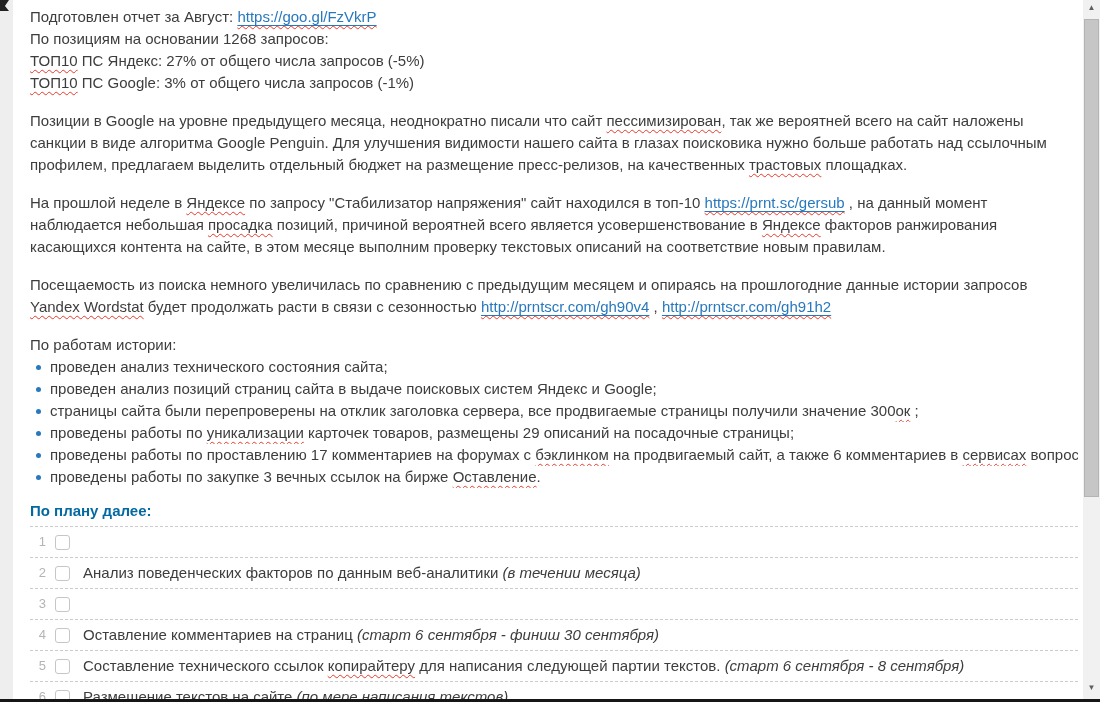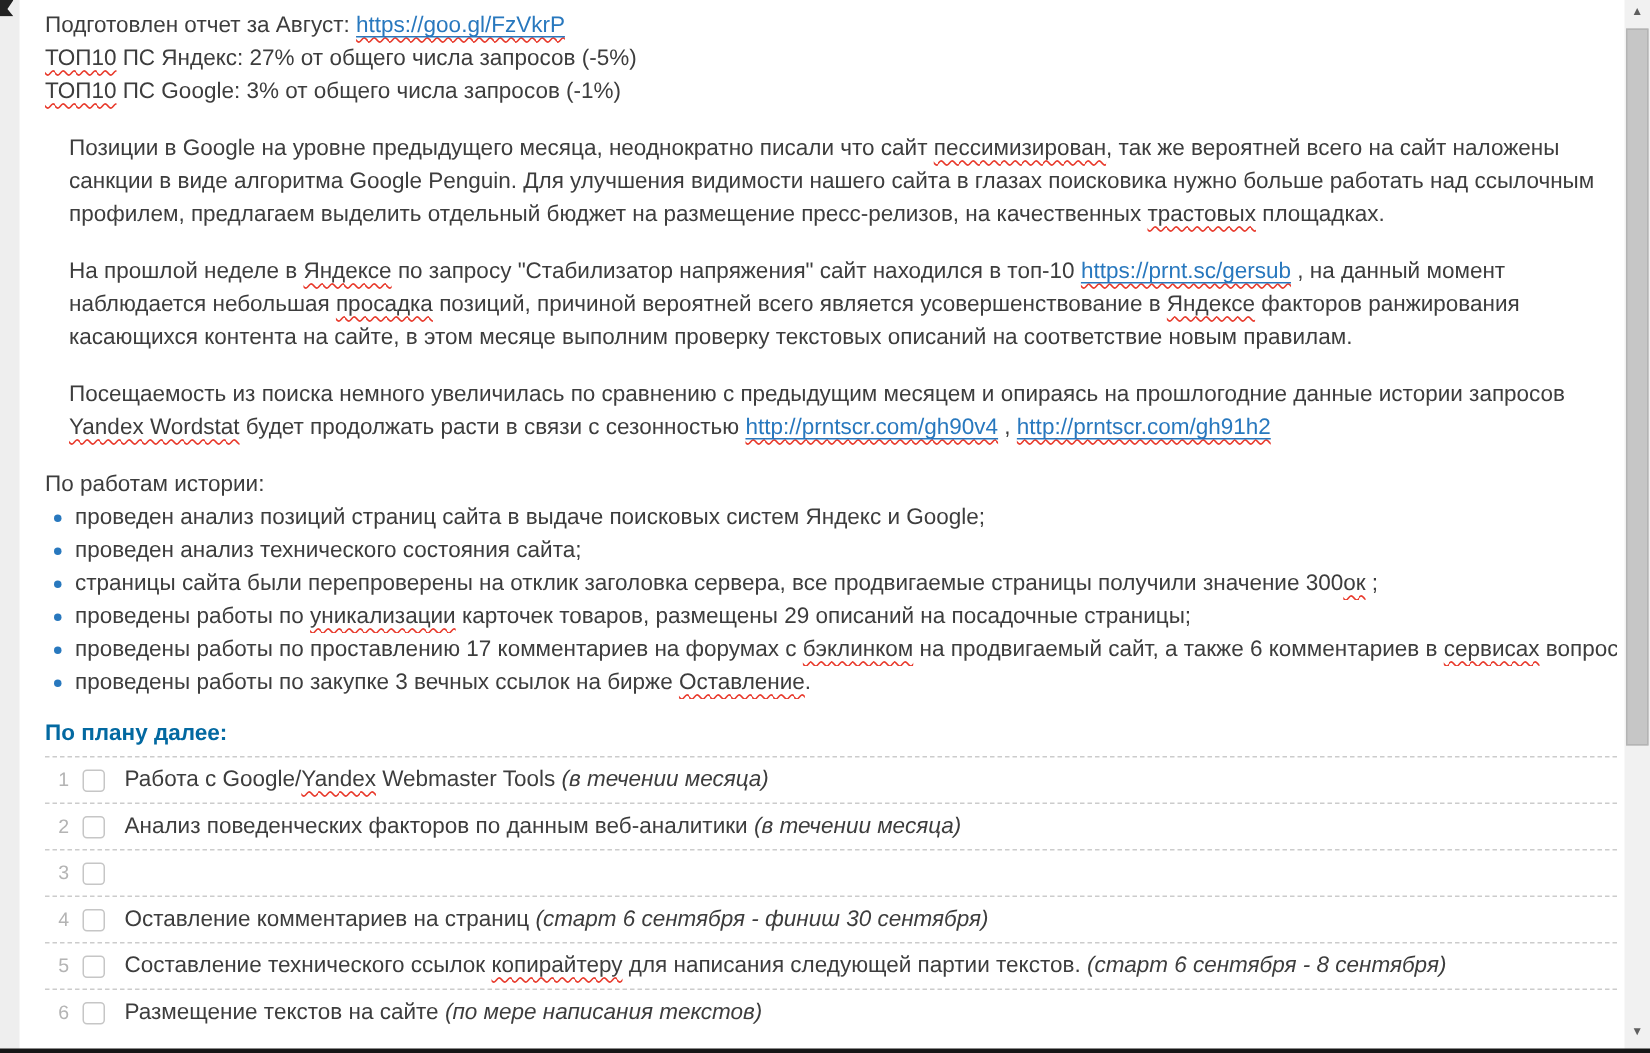--- a/index.html
+++ b/index.html
@@ -23,21 +23,21 @@
   .scrollbar{position:absolute;right:0;top:0;width:17px;height:702px;background:#f1f1f1;z-index:5;}
   .sb-btn{position:absolute;left:0;width:17px;height:16px;display:flex;align-items:center;
           justify-content:center;color:#5f5f5f;font-size:8px;line-height:8px;}
   .sb-btn.up{top:0;}
   .sb-btn.down{top:680px;}
   .sb-thumb{position:absolute;left:1px;top:19px;width:15px;height:478px;background:#c6c6c6;border:1px solid #b4b4b4;}
 
   
   .content{position:absolute;left:30px;top:0;width:1048px;font-size:15px;line-height:22px;}
   .intro{margin-top:6px;}
-  .para{margin:16px 0 0 16px;}
+  .para{margin:16px 0 0 0;}
   .works-heading{margin-top:16px;}
   ul.works{list-style:none;margin:0;padding:0;}
   ul.works li{position:relative;padding-left:20px;height:22px;white-space:nowrap;overflow:hidden;}
   ul.works li::before{content:"";position:absolute;left:6px;top:9px;width:5px;height:5px;
                       border-radius:50%;background:var(--bullet);}
   .plan-heading{margin-top:12px;font-weight:bold;color:#0369a1;}
   .plan{margin-top:4px;}
   .plan-row{display:flex;align-items:center;height:31px;border-top:1px dashed #cccccc;
             white-space:nowrap;overflow:hidden;}
   .plan-num{width:16px;flex:0 0 16px;text-align:right;color:#b4b4b4;font-size:13px;margin-right:9px;}
@@ -53,43 +53,43 @@
 </head>
 <body>
 
 <div class="viewport">
   <div class="left-edge"></div>
   <div class="corner-mark"></div>
 
   <div class="content">
     <div class="intro" id="intro">
         <div><span>Подготовлен отчет за Август: </span><span class="sp"><a class="lnk" href="#">https://goo.gl/FzVkrP</a></span></div>
+        <div><span>По позициям на основании 1268 запросов:</span></div>
         <div><span class="sp">ТОП10</span><span> ПС Яндекс: 27% от общего числа запросов (-5%)</span></div>
         <div><span class="sp">ТОП10</span><span> ПС Google: 3% от общего числа запросов (-1%)</span></div>
       </div>
     <div id="paras">
         <p class="para"><span>Позиции в Google на уровне предыдущего месяца, неоднократно писали что сайт </span><span class="sp">пессимизирован</span><span>, так же вероятней всего на сайт наложены санкции в виде алгоритма Google Penguin. Для улучшения видимости нашего сайта в глазах поисковика нужно больше работать над ссылочным профилем, предлагаем выделить отдельный бюджет на размещение пресс-релизов, на качественных </span><span class="sp">трастовых</span><span> площадках.</span></p>
         <p class="para"><span>На прошлой неделе в </span><span class="sp">Яндексе</span><span> по запросу "Стабилизатор напряжения" сайт находился в топ-10 </span><span class="sp"><a class="lnk" href="#">https://prnt.sc/gersub</a></span><span> , на данный момент наблюдается небольшая </span><span class="sp">просадка</span><span> позиций, причиной вероятней всего является усовершенствование в </span><span class="sp">Яндексе</span><span> факторов ранжирования касающихся контента на сайте, в этом месяце выполним проверку текстовых описаний на соответствие новым правилам.</span></p>
         <p class="para"><span>Посещаемость из поиска немного увеличилась по сравнению с предыдущим месяцем и опираясь на прошлогодние данные истории запросов </span><span class="sp">Yandex Wordstat</span><span> будет продолжать расти в связи с сезонностью </span><span class="sp"><a class="lnk" href="#">http://prntscr.com/gh90v4</a></span><span>  , </span><span class="sp"><a class="lnk" href="#">http://prntscr.com/gh91h2</a></span></p>
       </div>
     <div class="works-heading">По работам истории:</div>
     <ul class="works" id="works">
+        <li><span>проведен анализ технического состояния сайта;</span></li>
         <li><span>проведен анализ позиций страниц сайта в выдаче поисковых систем Яндекс и Google;</span></li>
-        <li><span>проведен анализ технического состояния сайта;</span></li>
         <li><span>страницы сайта были перепроверены на отклик заголовка сервера, все продвигаемые страницы получили значение 300</span><span class="sp">ок</span><span> ;</span></li>
         <li><span>проведены работы по </span><span class="sp">уникализации</span><span> карточек товаров, размещены 29 описаний на посадочные страницы;</span></li>
         <li><span>проведены работы по проставлению 17 комментариев на форумах с </span><span class="sp">бэклинком</span><span> на продвигаемый сайт, а также 6 комментариев в </span><span class="sp">сервисах</span><span> вопрос-ответ;</span></li>
         <li><span>проведены работы по закупке 3 вечных ссылок на бирже </span><span class="sp">Оставление</span><span>.</span></li>
       </ul>
     <div class="plan-heading">По плану далее:</div>
     <div class="plan" id="plan">
         <div class="plan-row">
           <div class="plan-num">1</div>
           <div class="plan-cb"></div>
-          <span><span>Работа с Google/</span><span class="sp">Yandex</span><span> Webmaster Tools </span><span class="it">(в течении месяца)</span></span>
         </div>
         <div class="plan-row">
           <div class="plan-num">2</div>
           <div class="plan-cb"></div>
           <span><span>Анализ поведенческих факторов по данным веб-аналитики </span><span class="it">(в течении месяца)</span></span>
         </div>
         <div class="plan-row">
           <div class="plan-num">3</div>
           <div class="plan-cb"></div>
         </div>

